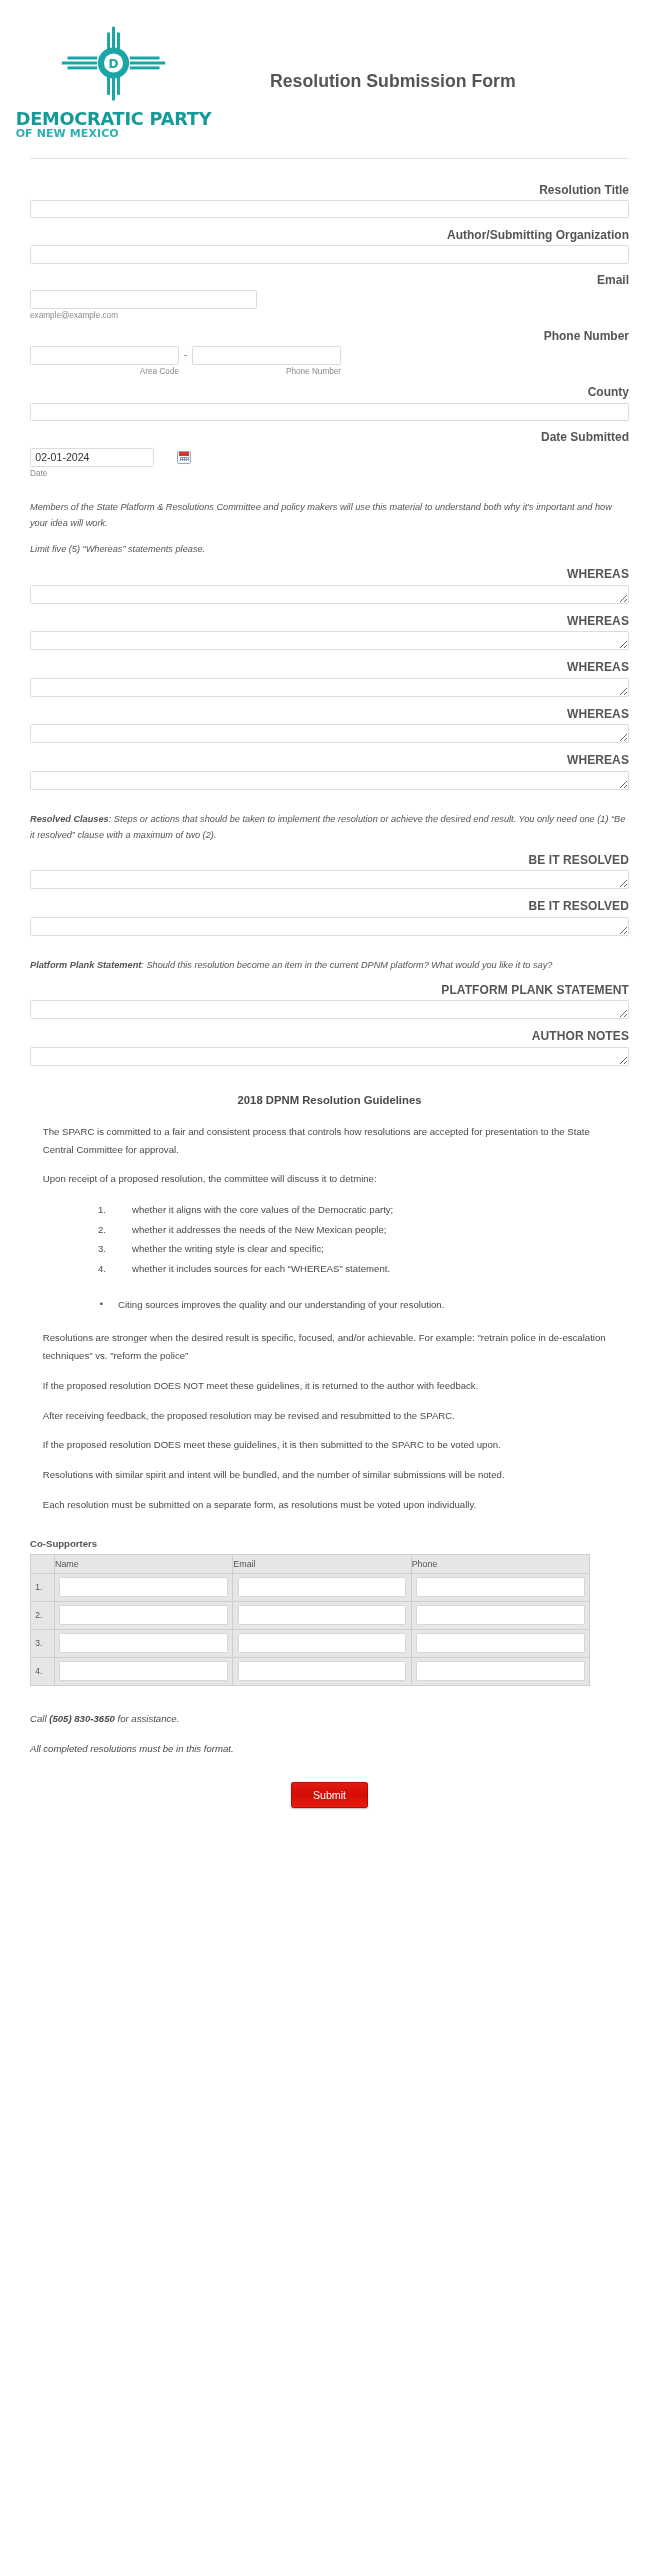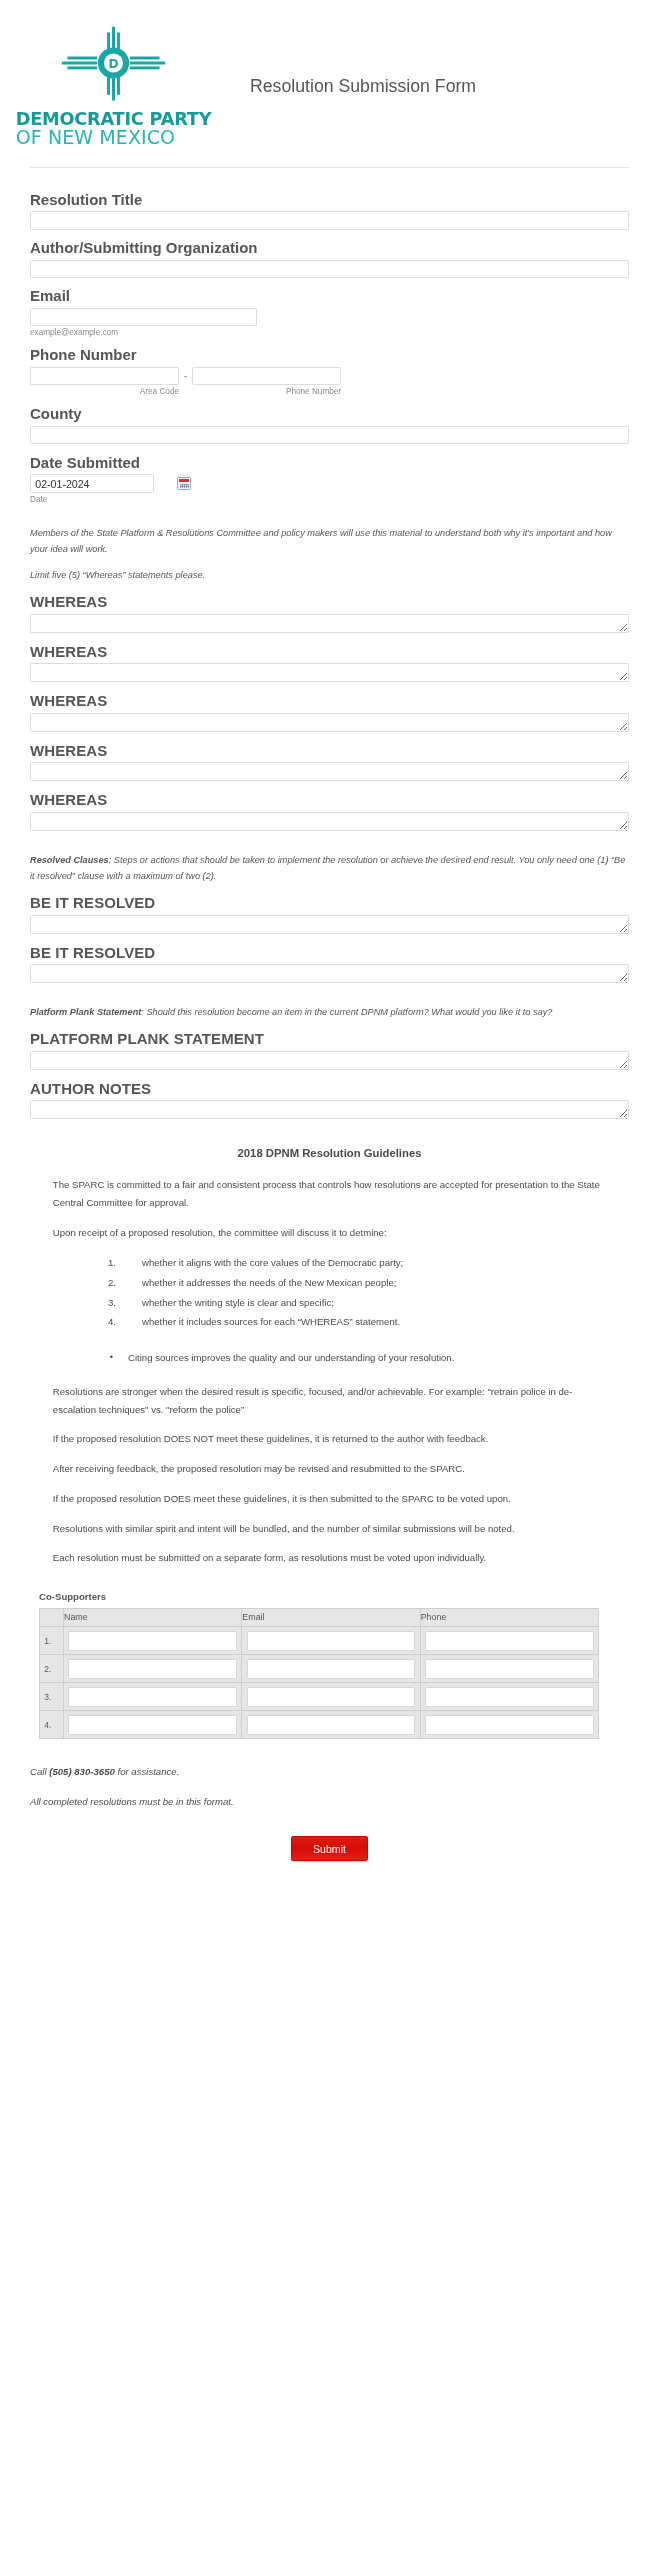--- a/index.html
+++ b/index.html
@@ -25,45 +25,46 @@
   .logo-text .l1 {
     font-family: "DejaVu Sans", sans-serif;
     font-weight: 700;
     font-size: 17.7px;
     letter-spacing: -0.2px;
     color: #159a9a;
     line-height: 1.02;
   }
   .logo-text .l2 {
     font-family: "DejaVu Sans", sans-serif;
-    font-weight: 400;
-    font-size: 19px;
+    font-weight: 700;
+    font-size: 11px;
     letter-spacing: 0.1px;
     color: #2bb3b3;
     line-height: 1.05;
   }
   .form-title {
     font-size: 17.7px;
-    font-weight: normal;
+    font-weight: bold;
     color: #555555;
-    margin-left: 23px;
+    margin-left: 43px;
   }
   .header-rule {
     border-top: 0.7px solid #e3e3e3;
     margin: 18.4px 30px 0 30px;
   }
 
   
   .form-area { padding: 14px 30px 0 30px; }
   .field { margin-bottom: 1.4px; }
   .f-label {
-    font-size: 15px;
+    font-size: 12px;
     font-weight: bold;
     color: #555555;
     margin: 9.2px 0 3.5px 0;
+    text-align: right;
   }
   .f-label.caps { font-weight:bold; letter-spacing: 0.1px; }
   .txt {
     width: 100%;
     height: 18.4px;
     border: 0.7px solid #dcdcdc;
     background: #ffffff;
     border-radius: 1.4px;
     font-family: "Liberation Sans", sans-serif;
     font-size: 9.2px;
@@ -130,21 +131,21 @@
     color: #333;
     padding: 2.1px 3.5px;
     resize: vertical;
     outline: none;
     display:block;
   }
   .ta.h1 { height: 19px; }
   .whereas-block { margin-bottom: 10px; }
 
   
-  .guidelines { padding: 0 40px; margin-top: 28px; }
+  .guidelines { padding: 0 30px; margin-top: 28px; }
   .g-title {
     text-align: center;
     font-size: 11.3px;
     font-weight: bold;
     color: #4a4a4a;
     margin-bottom: 17px;
   }
   .g-p {
     font-size: 9.6px;
     line-height: 1.85;
@@ -184,21 +185,21 @@
     padding-left: 21px;
   }
   ul.g-ul li:before {
     content: "\2022";
     position: absolute;
     left: 2.8px;
     font-size: 9.2px;
   }
 
   
-  .cosup { padding: 0 30px; margin-top: 24px; margin-left: 9px; }
+  .cosup { padding: 0 30px; margin-top: 24px; }
   .cosup-label {
     font-size: 9.6px;
     font-weight: bold;
     color: #555555;
     margin-bottom: 5.7px;
   }
   table.cs {
     border-collapse: collapse;
     width: 560px;
     table-layout: fixed;

